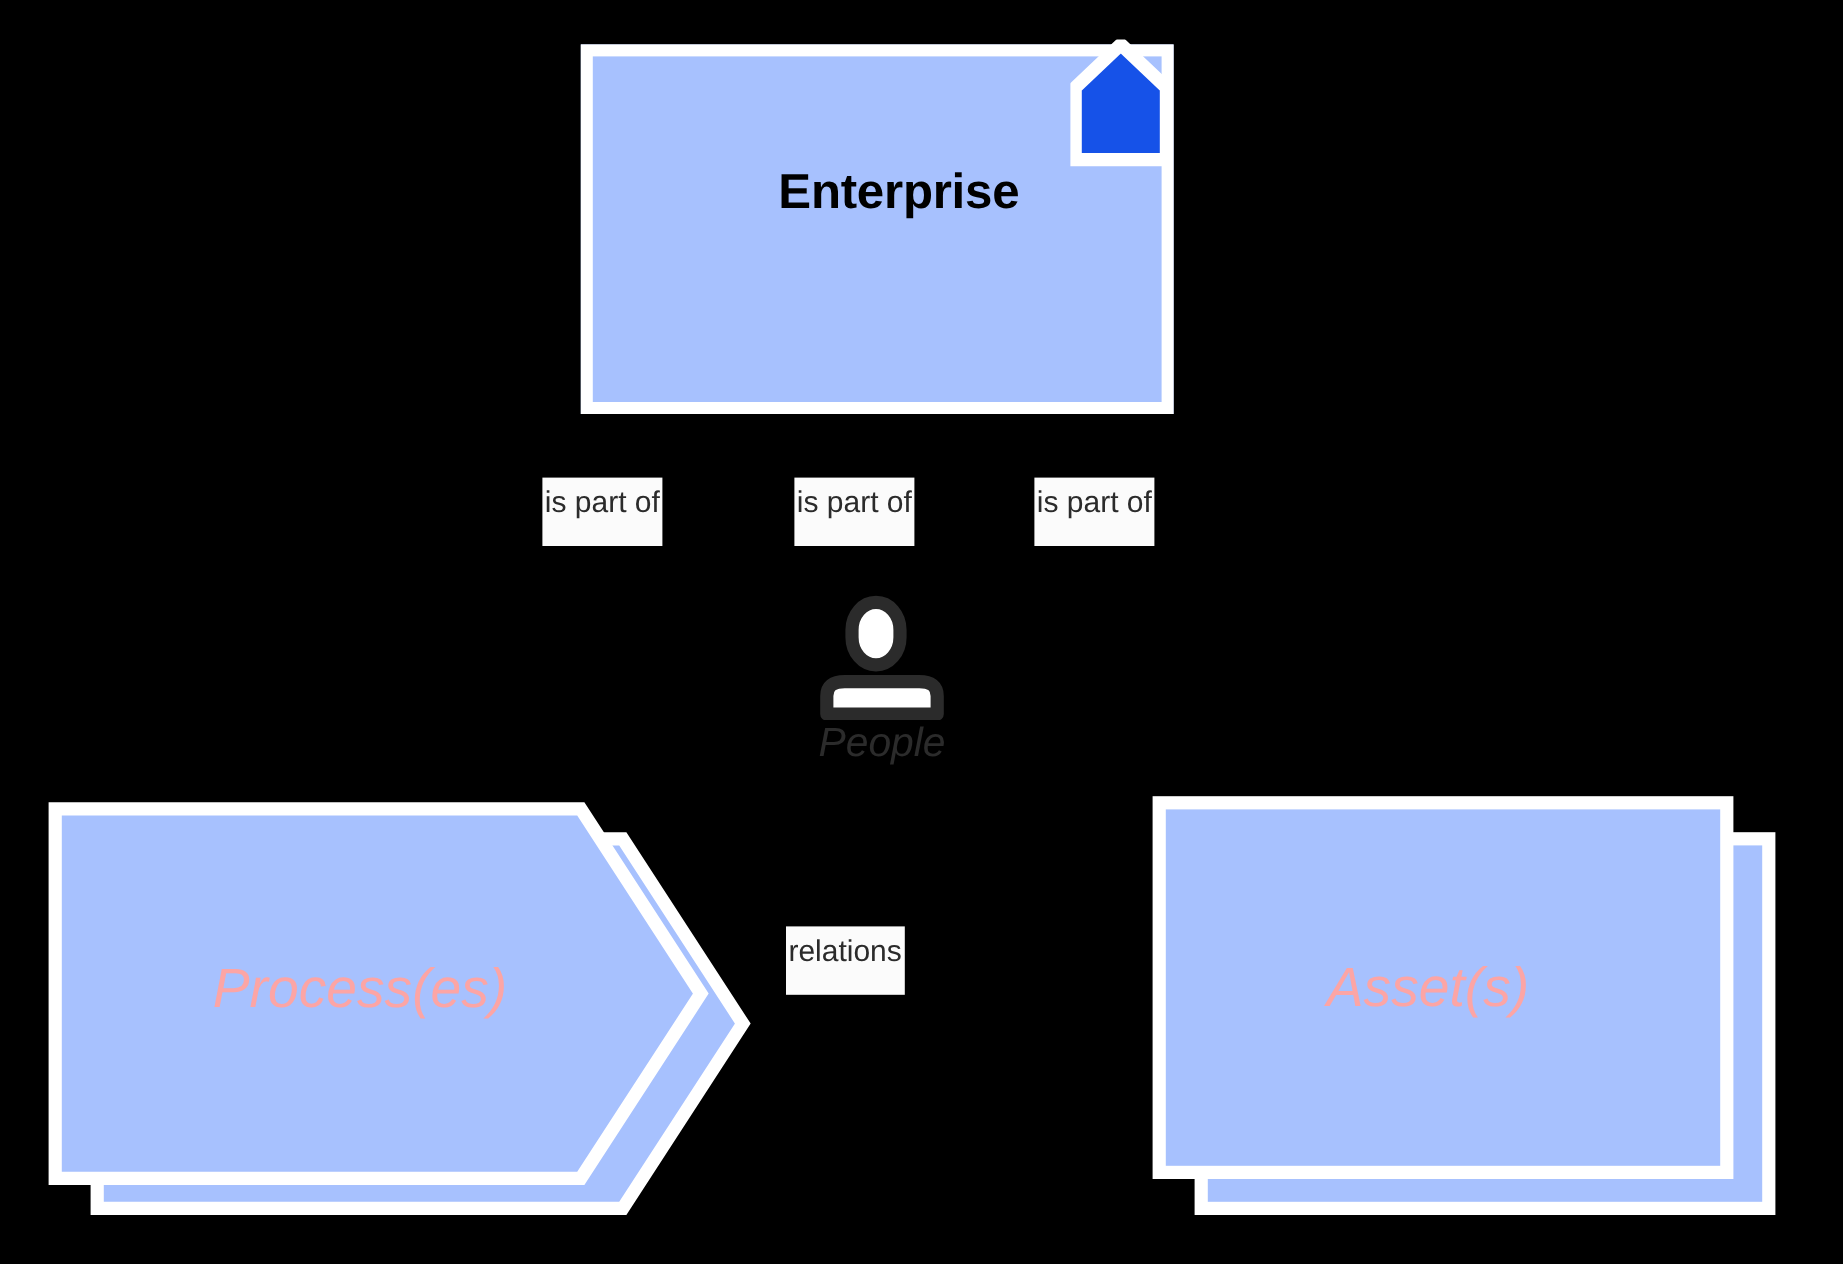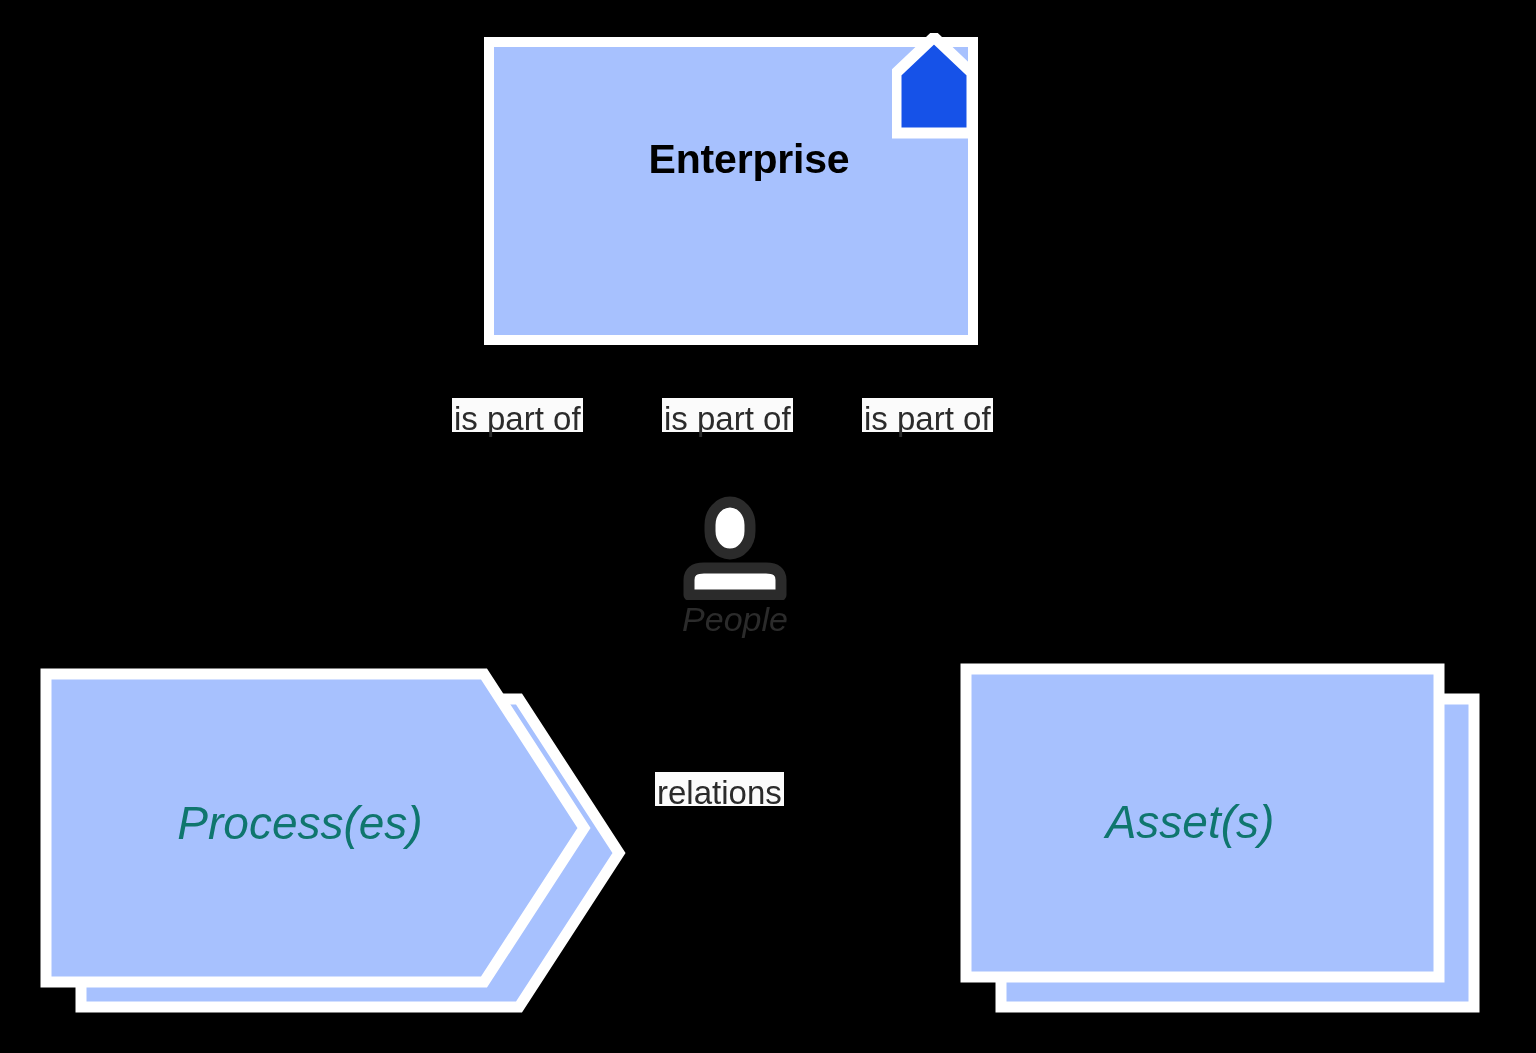--- a/index.html
+++ b/index.html
@@ -90,38 +90,38 @@
     top: 663px;
     width: 520px;
     height: 350px;
   }
   .stack-svg { display: block; width: 100%; height: 100%; overflow: visible; }
 
   .shape-label {
     position: absolute;
     font-style: italic;
     font-size: 46px;
-    color: #0f766e;
+    color: #fca5a5;
     white-space: nowrap;
     text-align: center;
   }
   #process-label { left: 0; width: 520px; top: 128px; }
   #asset-label   { left: 0; width: 460px; top: 132px; }
 
   
   #edges { left: 0; top: 0; width: 1536px; height: 1053px; }
 
   
   .edge-label {
     position: absolute;
     background: #FBFBFB;
     color: #2B2B2B;
-    font-size: 33px;
+    font-size: 25px;
     line-height: 42px;
-    height: 34px;
+    height: 57px;
     padding: 0 2px;
     white-space: nowrap;
   }
   #lbl-part-1 { left: 452px; top: 398px; }
   #lbl-part-2 { left: 662px; top: 398px; }
   #lbl-part-3 { left: 862px; top: 398px; }
   #lbl-relations { left: 655px; top: 772px; }
 </style>
 </head>
 <body>

